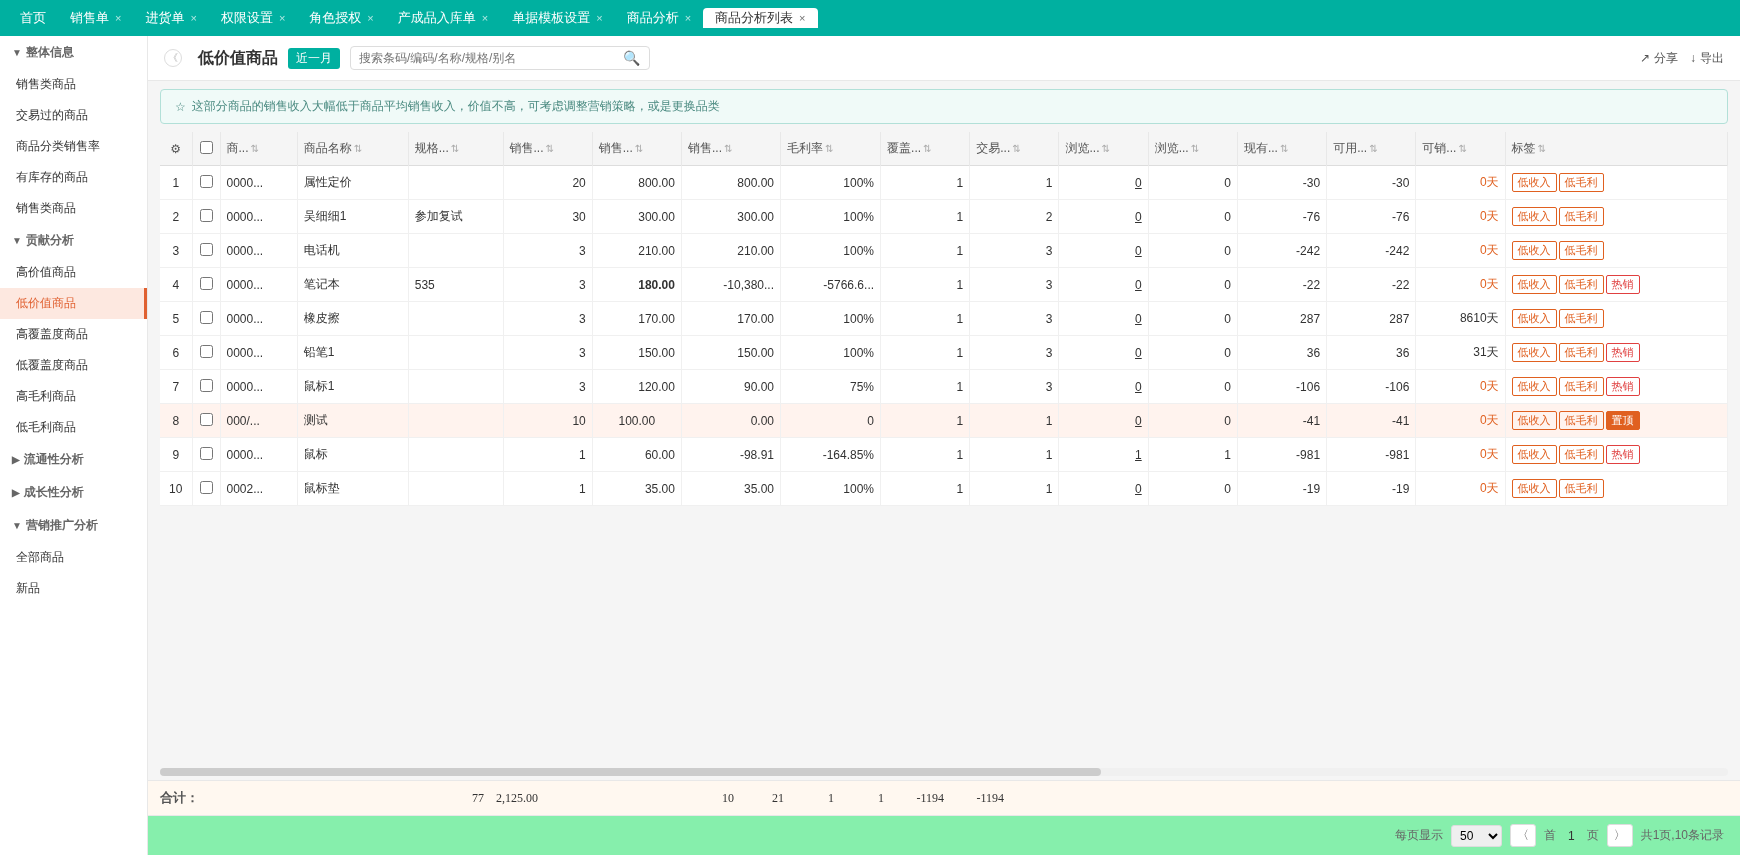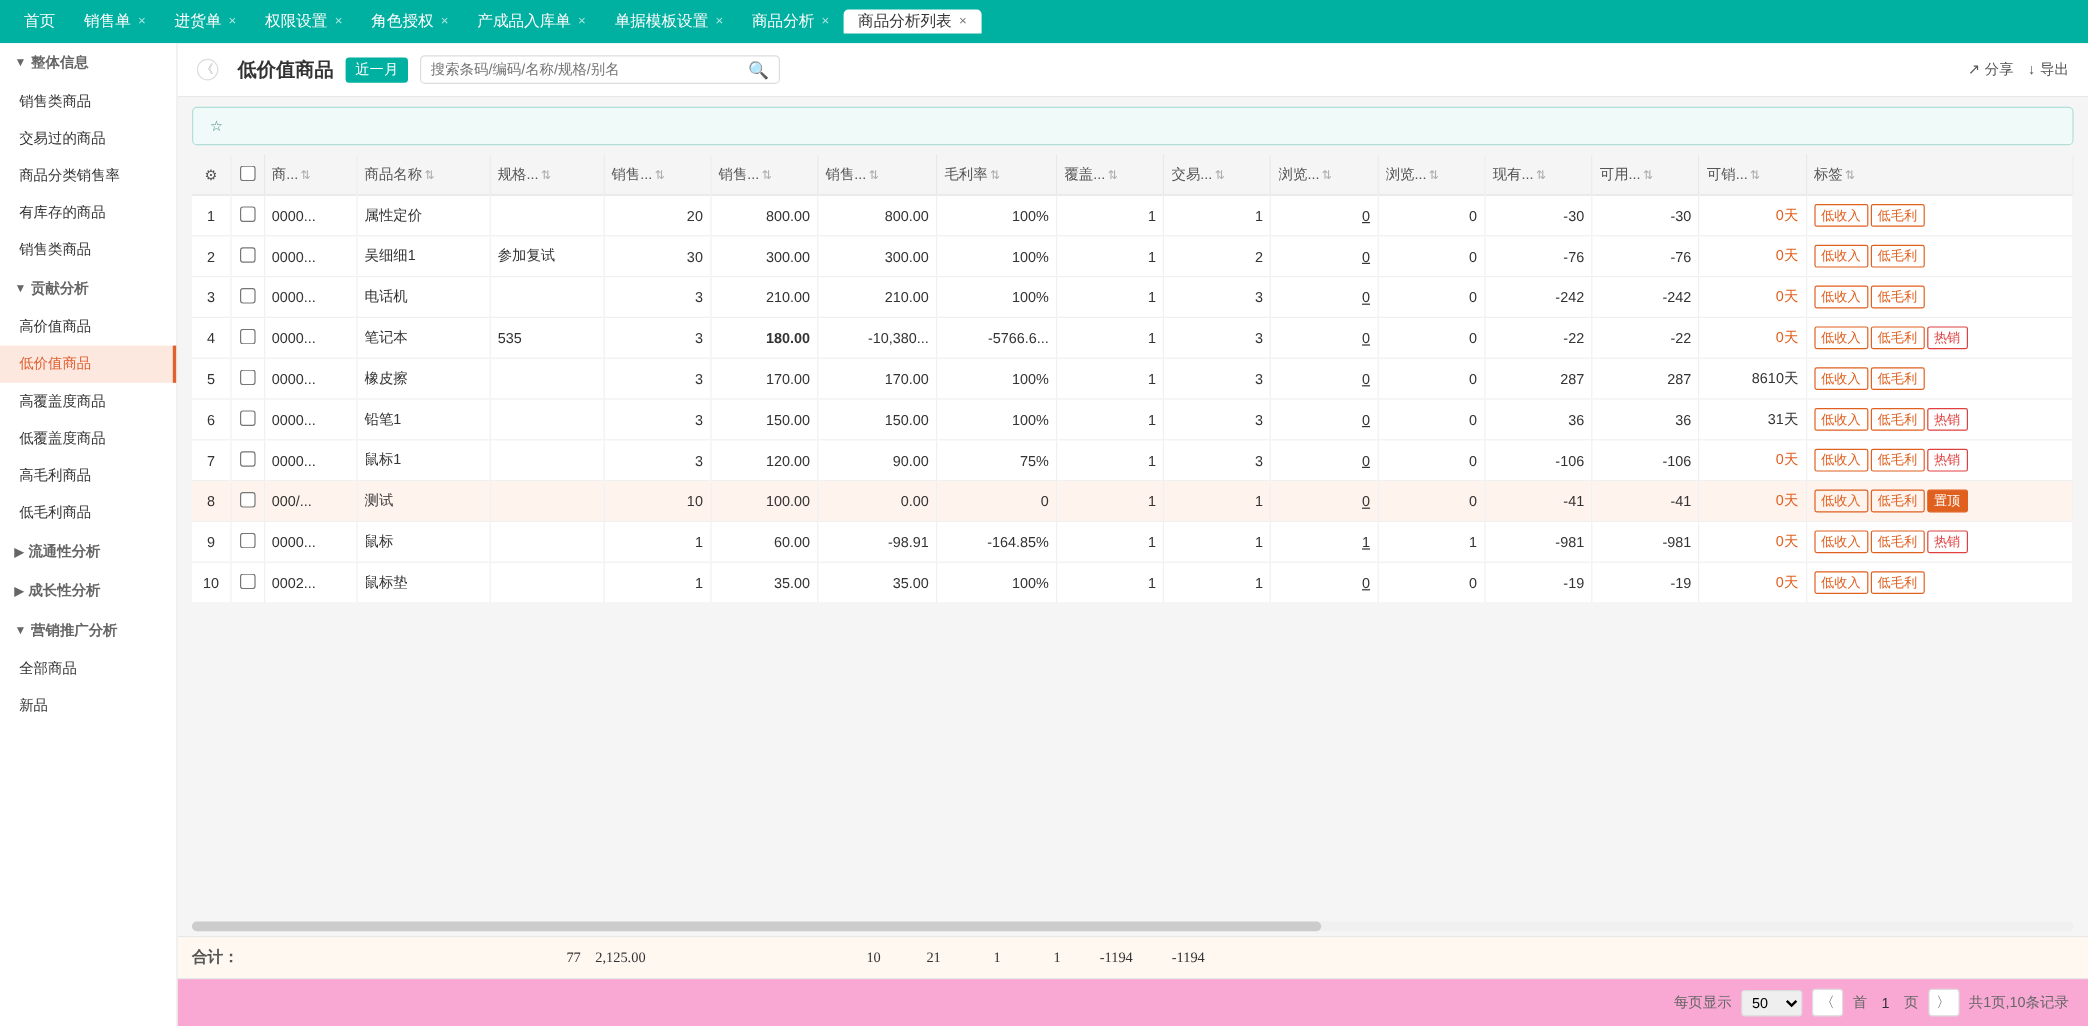--- a/index.html
+++ b/index.html
@@ -263,21 +263,21 @@
       min-width: 60px;
       padding: 0 6px;
       font-size: 12px;
       color: #333;
       text-align: right;
       font-family: Liberation Serif, serif;
     }
 
     
     .pagination {
-      background: #f9a8d4;
+      background: #86efac;
       border-top: 1px solid #e8e8e8;
       padding: 8px 16px;
       display: flex;
       align-items: center;
       justify-content: flex-end;
       gap: 8px;
       font-size: 12px;
     }
     .pagination-label {
       color: #666;
@@ -432,20 +432,21 @@
         </button>
         <button class="action-btn">
           <span>↓</span>
           <span>导出</span>
         </button>
       </div>
     </div>
 
     <div class="alert-bar">
       <span>☆</span>
+      <span>这部分商品的销售收入大幅低于商品平均销售收入，价值不高，可考虑调整营销策略，或是更换品类</span>
     </div>
 
     <div class="table-wrapper">
       <table>
         <thead>
           <tr>
             <th style="width:32px;text-align:center;">⚙</th>
             <th style="width:28px;text-align:center;"><input type="checkbox" style=""></th>
             <th>商...<span class="sort-icon">⇅</span></th>
             <th>商品名称<span class="sort-icon">⇅</span></th>
@@ -598,21 +599,21 @@
     <td style="text-align:right;"><span class="days-orange">0天</span></td>
     <td><span class="tag tag-orange">低收入</span><span class="tag tag-orange">低毛利</span><span class="tag tag-red">热销</span></td>
   </tr>
             <tr class="highlight">
     <td style="text-align:center;">8</td>
     <td style="text-align:center;"><input type="checkbox" style=""></td>
     <td>000/...</td>
     <td>测试</td>
     <td></td>
     <td style="text-align:right;">10</td>
-    <td style="text-align:right;">100.00</td>
+    <td style="text-align:center;">100.00</td>
     <td style="text-align:right;">0.00</td>
     <td style="text-align:right;">0</td>
     <td style="text-align:right;">1</td>
     <td style="text-align:right;">1</td>
     <td style="text-align:right;"><span class="zero-link">0</span></td>
     <td style="text-align:right;">0</td>
     <td style="text-align:right;">-41</td>
     <td style="text-align:right;">-41</td>
     <td style="text-align:right;"><span class="days-orange">0天</span></td>
     <td><span class="tag tag-orange">低收入</span><span class="tag tag-orange">低毛利</span><span class="tag tag-orange-fill">置顶</span></td>

